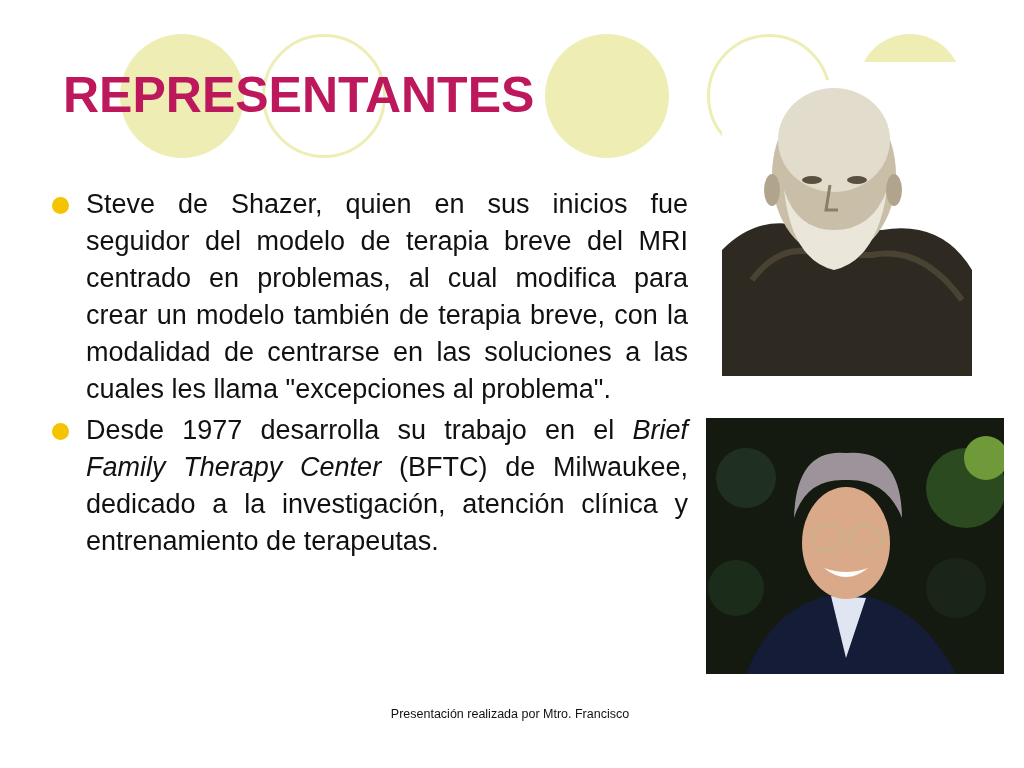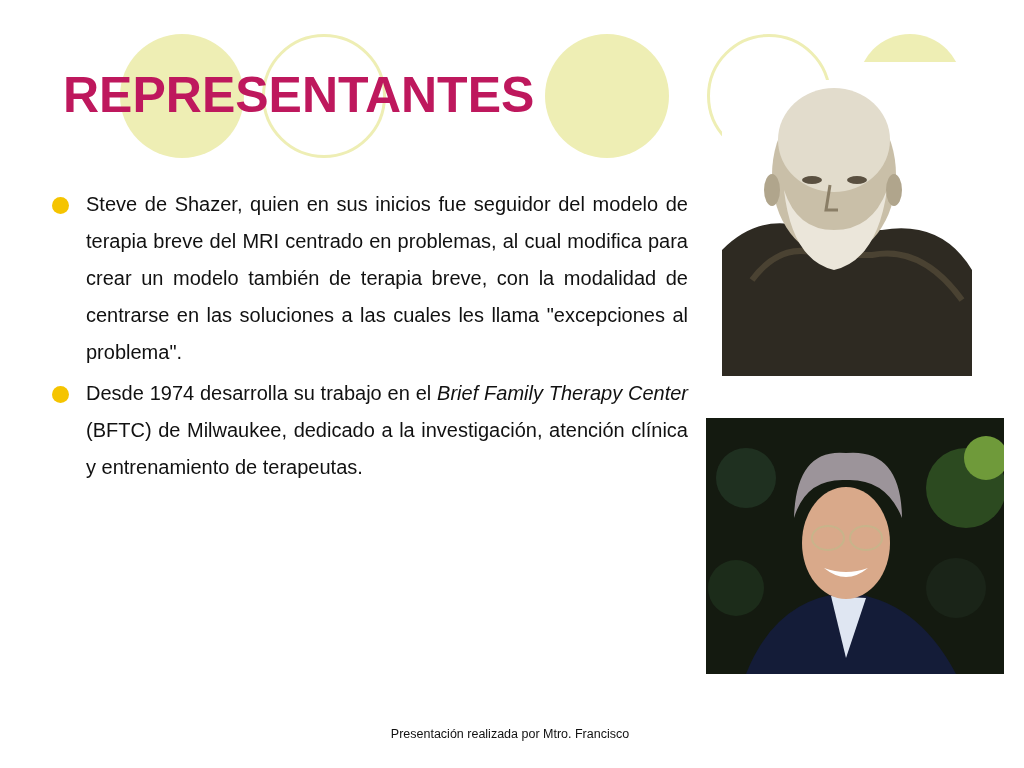--- a/index.html
+++ b/index.html
@@ -2,24 +2,24 @@
 <html><head>
 <meta charset="utf-8">
 <style>
   html, body { margin:0; padding:0; }
   body { width:1024px; height:768px; position:relative; overflow:hidden; background:#ffffff; font-family:"Liberation Sans", sans-serif; }
   .circle { position:absolute; border-radius:50%; }
   .filled { background:#eeeeb4; }
   .ring { border:3px solid #eeeeb4; box-sizing:border-box; }
   .title { position:absolute; left:63px; top:66px; font-size:50px; font-weight:bold; color:#be185d; letter-spacing:0px; }
   .bullets { position:absolute; left:48px; top:186px; width:640px; }
-  .bullet { position:relative; padding-left:38px; font-size:20px; line-height:37px; color:#111; text-align:justify; margin-bottom:4px; }
+  .bullet { position:relative; padding-left:38px; font-size:27px; line-height:37px; color:#111; text-align:justify; margin-bottom:4px; }
   .dot { position:absolute; left:4px; top:11px; width:17px; height:17px; border-radius:50%; background:#f5c400; }
   .photo { position:absolute; overflow:hidden; }
-  .footer { position:absolute; left:360px; top:706px; width:300px; text-align:center; font-size:12.5px; line-height:17px; color:#111;margin-top:20px; }
+  .footer { position:absolute; left:360px; top:706px; width:300px; text-align:center; font-size:12.5px; line-height:17px; color:#111; }
 </style>
 </head>
 <body>
 
 <div class="circle filled" style="left:120px;top:34px;width:124px;height:124px;"></div>
 <div class="circle ring" style="left:262px;top:34px;width:124px;height:124px;"></div>
 <div class="circle filled" style="left:545px;top:34px;width:124px;height:124px;"></div>
 <div class="circle ring" style="left:707px;top:34px;width:124px;height:124px;clip-path:inset(0 0 0 0);"></div>
 <div style="position:absolute;left:858px;top:34px;width:104px;height:28px;overflow:hidden;">
   <div class="circle filled" style="position:absolute;left:0;top:0;width:104px;height:104px;"></div>
@@ -27,21 +27,21 @@
 
 <div class="title">REPRESENTANTES</div>
 
 <div class="bullets">
   <div class="bullet">
     <span class="dot"></span>
     <span>Steve de Shazer, quien  en sus inicios fue seguidor del modelo de terapia breve del MRI centrado en problemas, al cual modifica para crear un modelo también de terapia breve, con la modalidad de centrarse en las soluciones  a las cuales les llama "excepciones al problema".</span>
   </div>
   <div class="bullet">
     <span class="dot"></span>
-    <span>Desde 1974 desarrolla su trabajo en el </span><i>Brief Family Therapy Center</i><span> (BFTC) de Milwaukee, dedicado a la investigación, atención clínica y entrenamiento de terapeutas.</span>
+    <span>Desde 1977 desarrolla su trabajo en el </span><i>Brief Family Therapy Center</i><span> (BFTC) de Milwaukee, dedicado a la investigación, atención clínica y entrenamiento de terapeutas.</span>
   </div>
 </div>
 
 <div class="photo" style="left:722px;top:80px;width:250px;height:296px;">
   <svg width="250" height="296" viewBox="0 0 250 296">
     <rect width="250" height="296" fill="#ffffff"></rect>
     <path d="M0 296 L0 170 Q40 130 90 150 L160 150 Q220 140 250 190 L250 296 Z" fill="#2e2a22"></path>
     <path d="M30 200 Q60 160 100 175 L150 175 Q200 165 240 220" stroke="#4a4232" stroke-width="6" fill="none"></path>
     <ellipse cx="112" cy="95" rx="62" ry="82" fill="#c9bfa8"></ellipse>
     <ellipse cx="112" cy="60" rx="56" ry="52" fill="#e2dccc"></ellipse>

